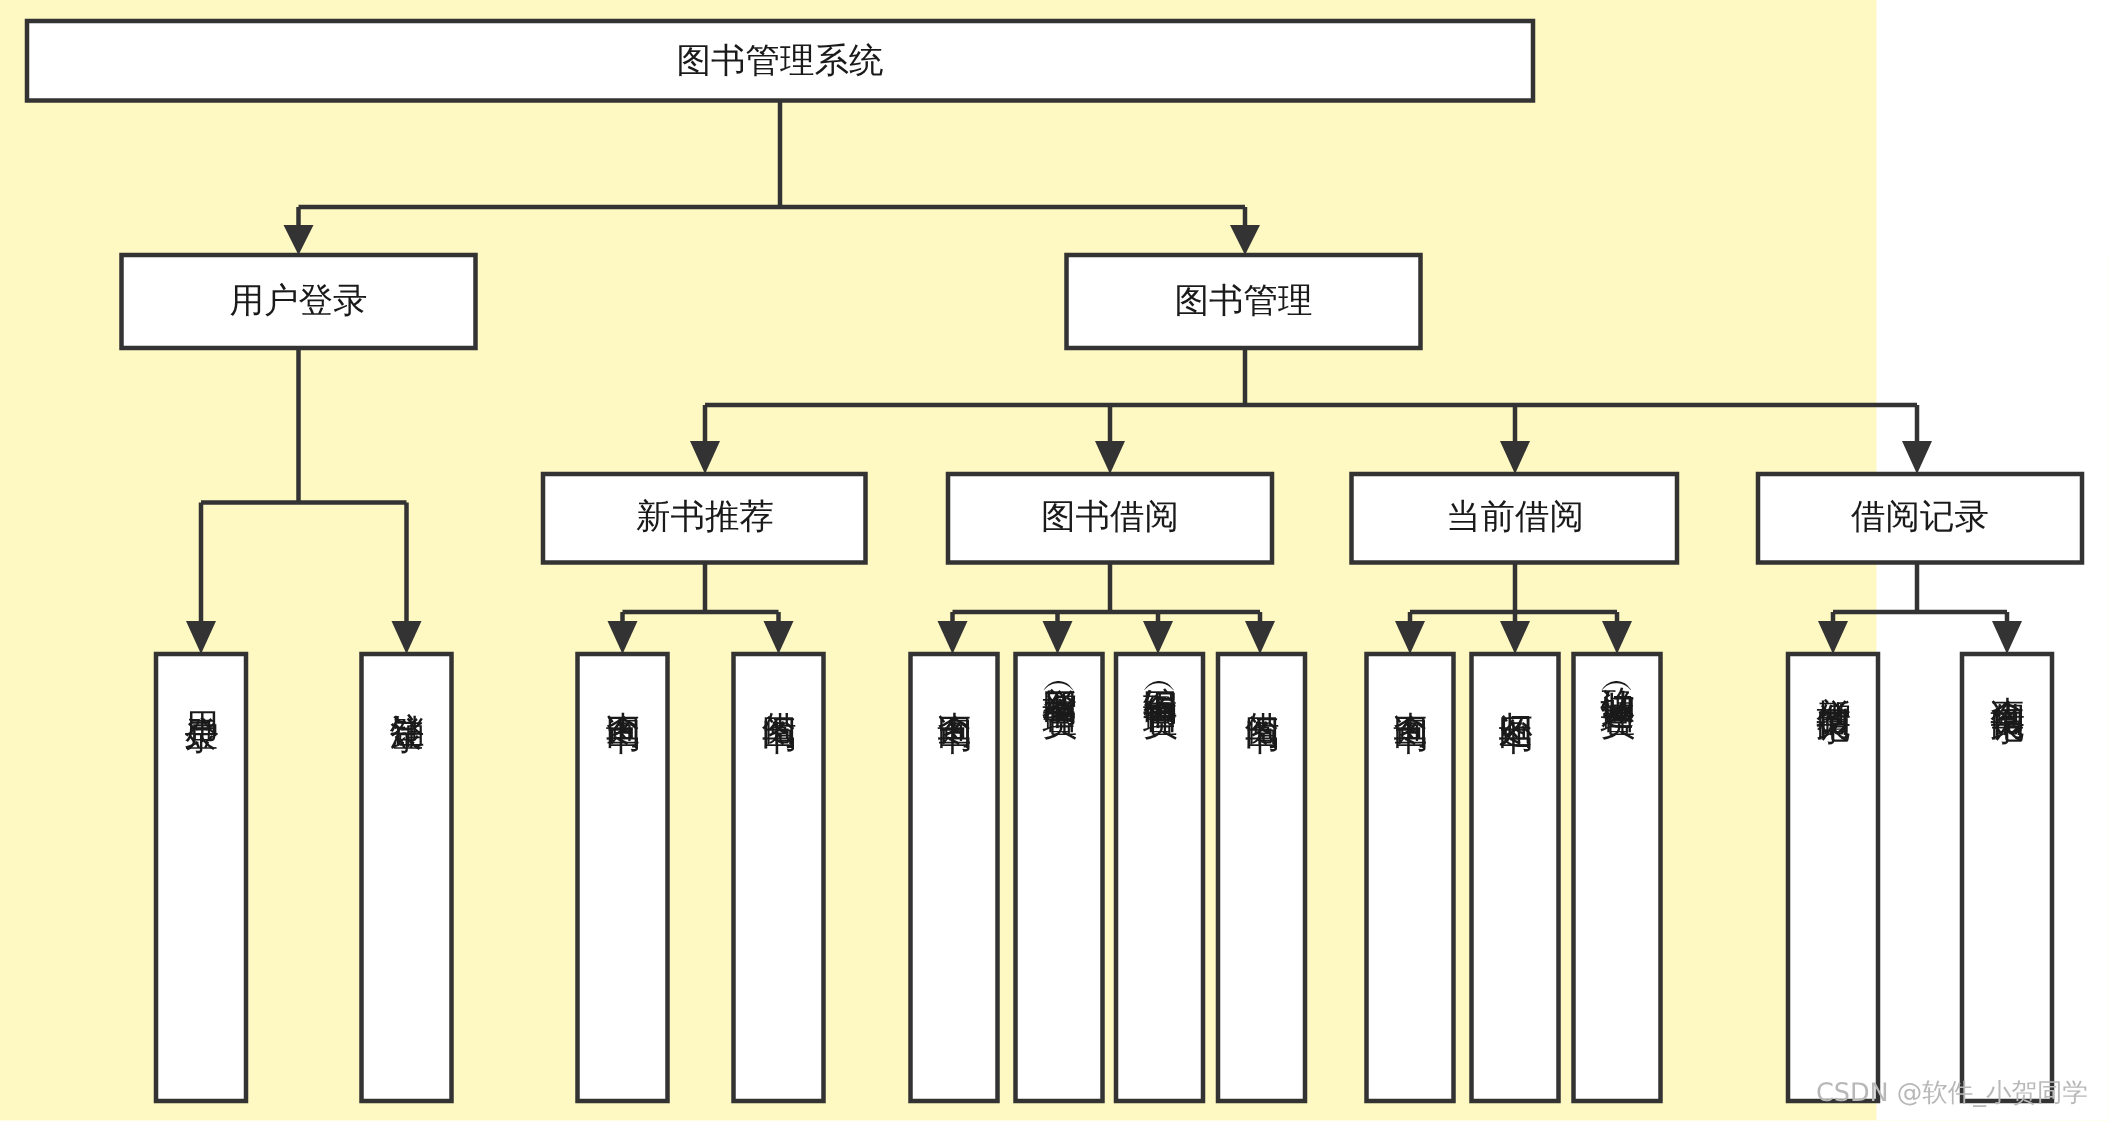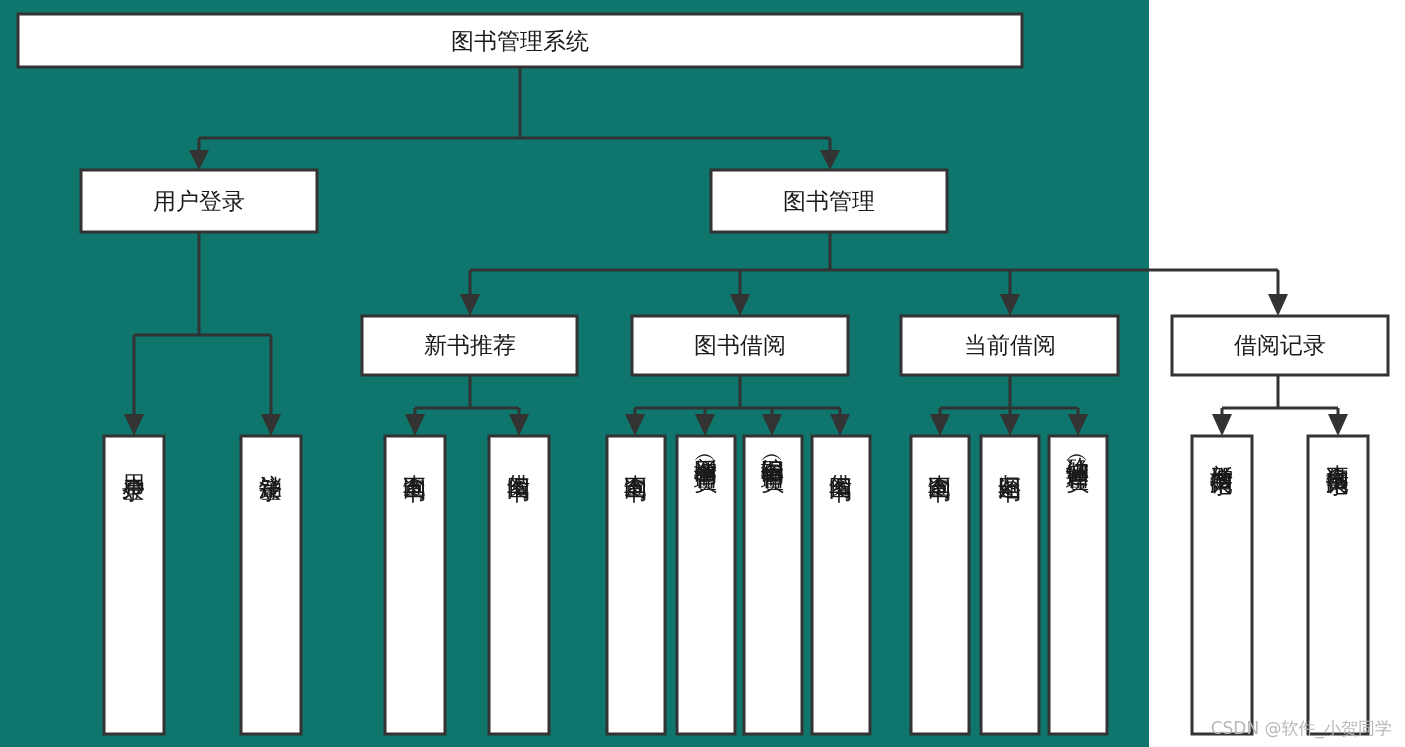--- a/index.html
+++ b/index.html
@@ -9,23 +9,23 @@
     background: #ffffff;
   }
   body {
     width: 1405px;
     height: 747px;
     font-family: "DejaVu Sans", "Liberation Sans", sans-serif;
     overflow: hidden;
   }
   #diagram-root {
     position: relative;
-    width: 1149px;
+    width: 1251px;
     height: 747px;
-    background: #0f766e;
+    background: #fef9c3;
   }
   svg#flowchart {
     display: block;
     width: 1405px;
     height: 747px;
   }
   .node-box {
     fill: #ffffff;
     stroke: #333333;
     stroke-width: 3;

